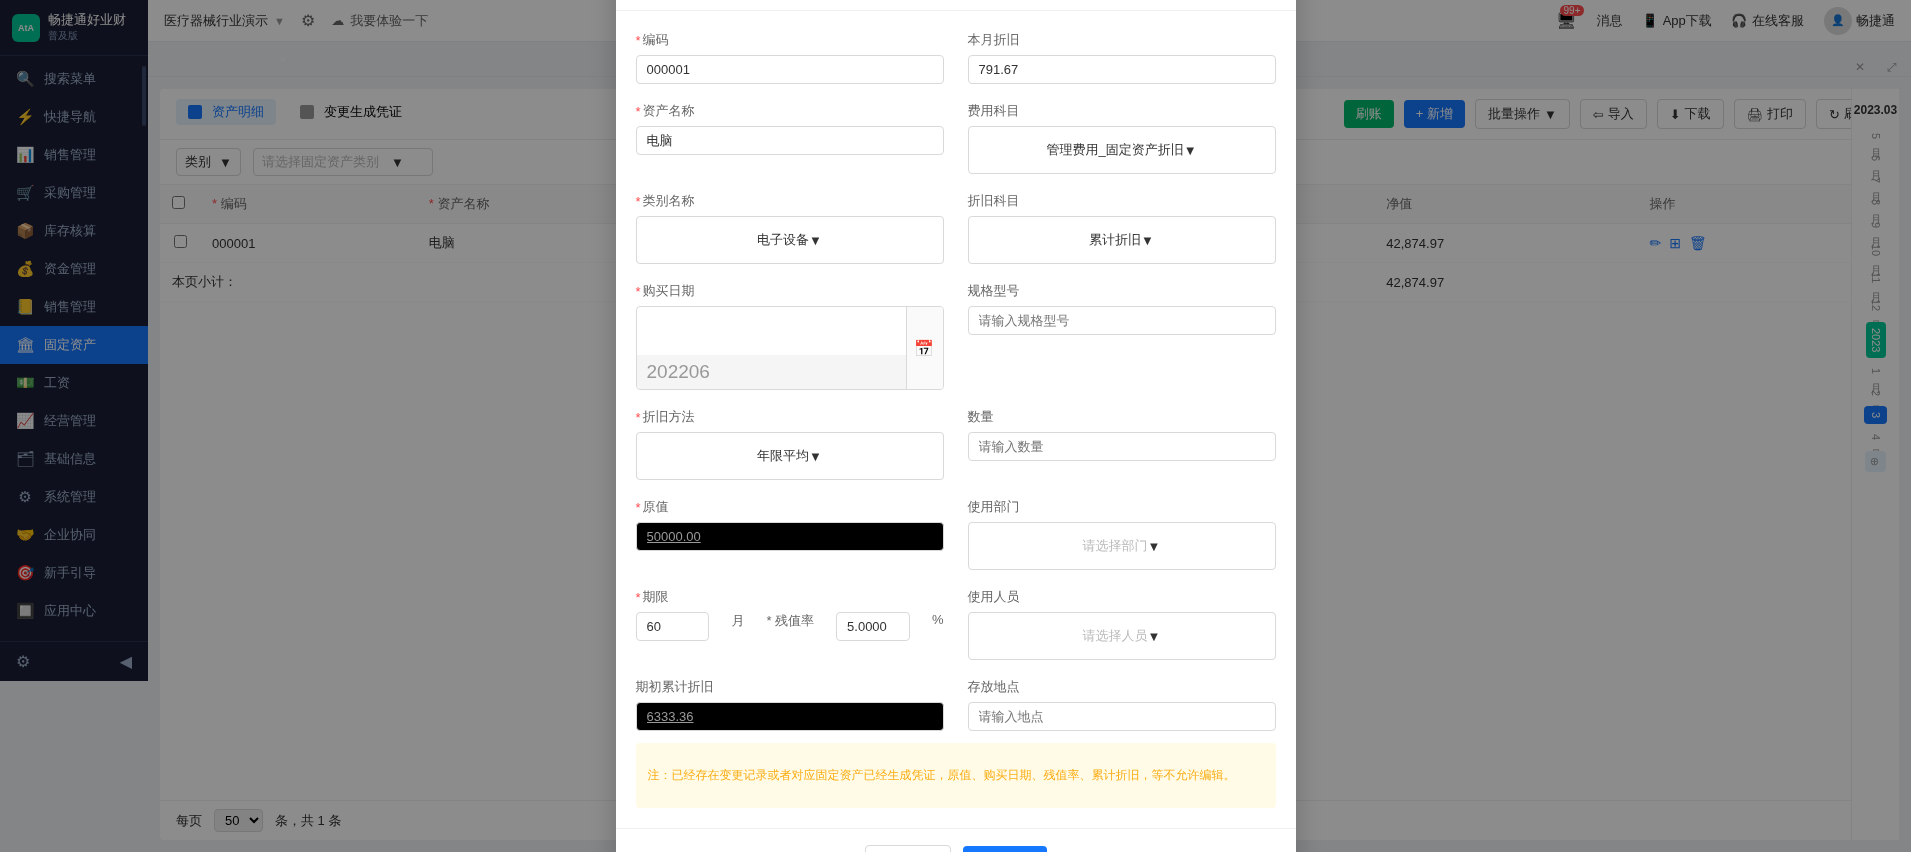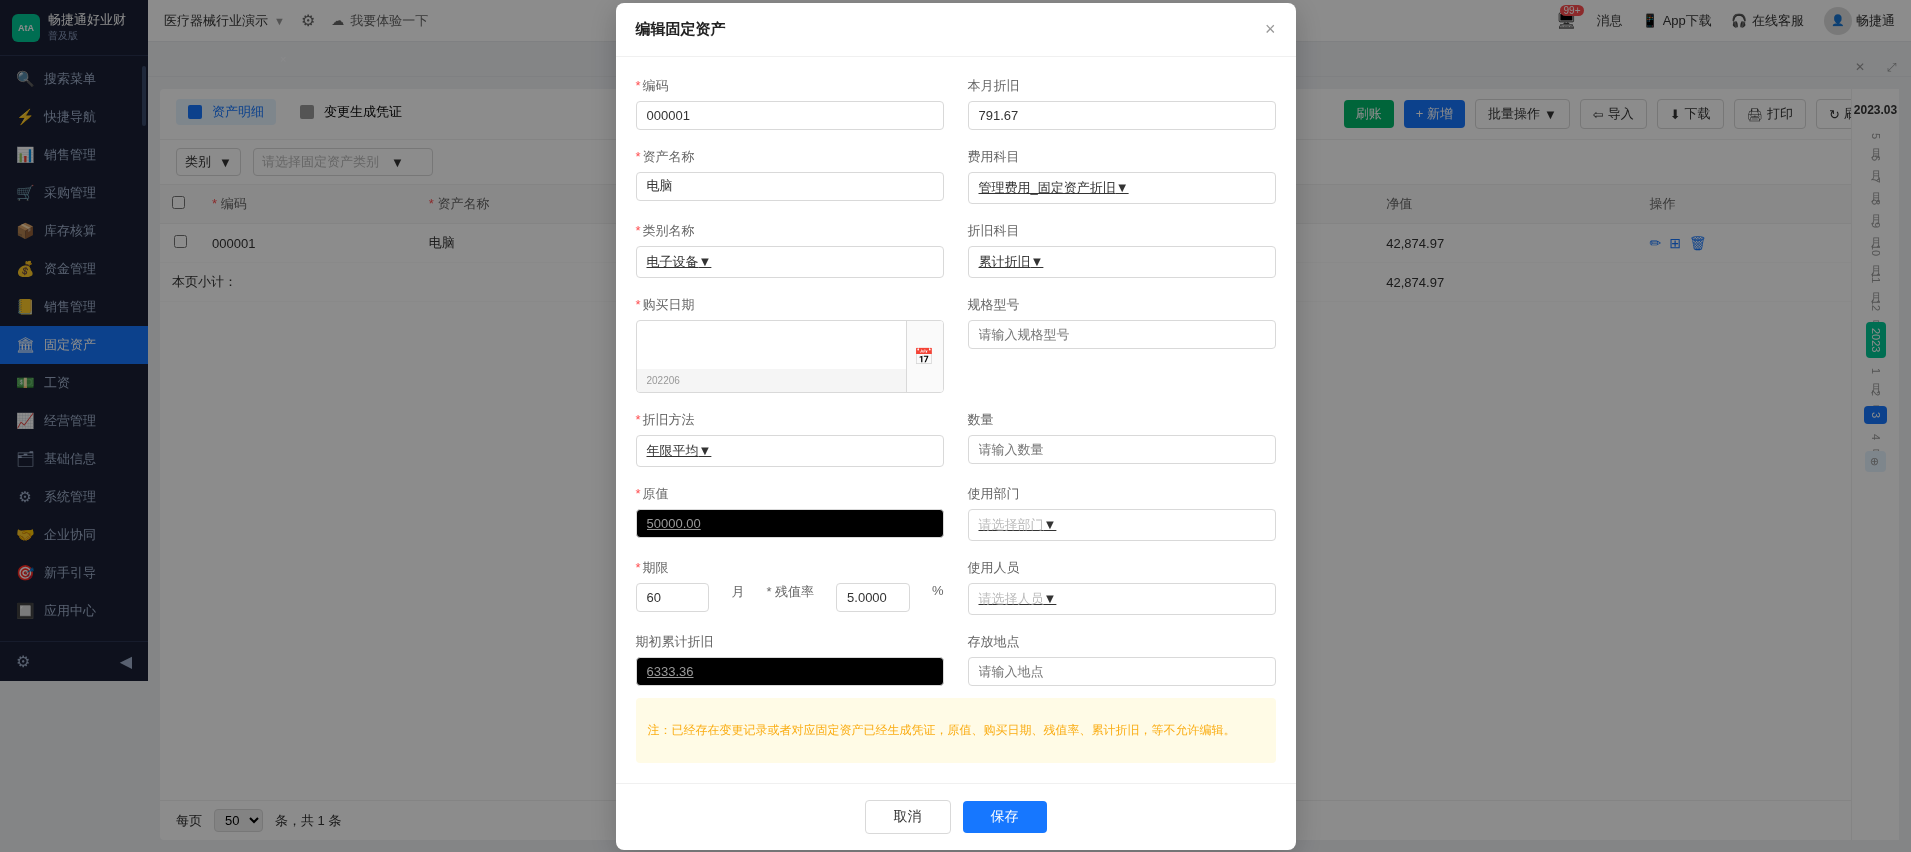--- a/index.html
+++ b/index.html
@@ -241,38 +241,37 @@
       font-size: 13px;
       color: #333;
       width: 100%;
       outline: none;
       background: #fff;
     }
     .form-input.readonly { background: #000000; color: #999; text-decoration: underline; }
     .form-select-wrap {
       border: 1px solid #d9d9d9;
       border-radius: 4px;
-      padding: 6px 10px;
+      padding: 14px 10px;
       font-size: 13px;
       color: #333;
-      display: flex; align-items: center; justify-content: flex-start;
+      display: flex; align-items: center; justify-content: center;
       cursor: pointer;
       background: #fff;
-      text-decoration: underline;
     }
     .form-input-with-icon {
       display: flex; align-items: center;
       border: 1px solid #d9d9d9;
       border-radius: 4px;
       overflow: hidden;
     }
     .form-input-with-icon input {
       border: none; outline: none;
       padding: 6px 10px;
-      font-size: 10px;
+      font-size: 19px;
       flex: 1;
       margin-top: 48px;
     }
     .form-input-with-icon .icon-suffix {
       padding: 0 8px; color: #999; background: #fafafa; height: 100%;
       display: flex; align-items: center; border-left: 1px solid #d9d9d9;
     }
     .inline-group { display: flex; align-items: flex-start; gap: 22px; }
     .inline-group input { flex: 1; }
     .inline-label { font-size: 13px; color: #666; white-space: nowrap; }

